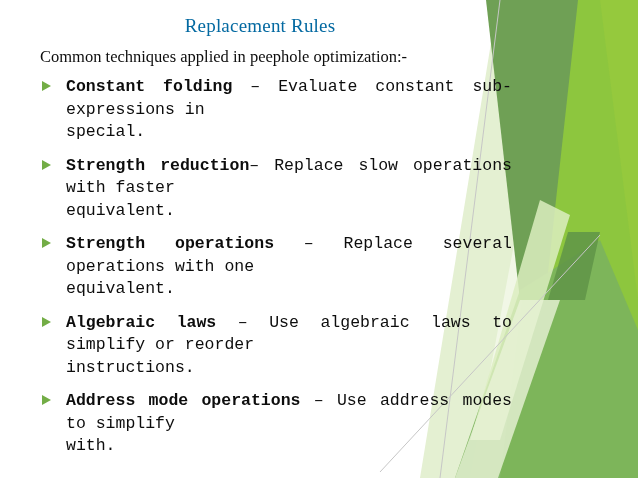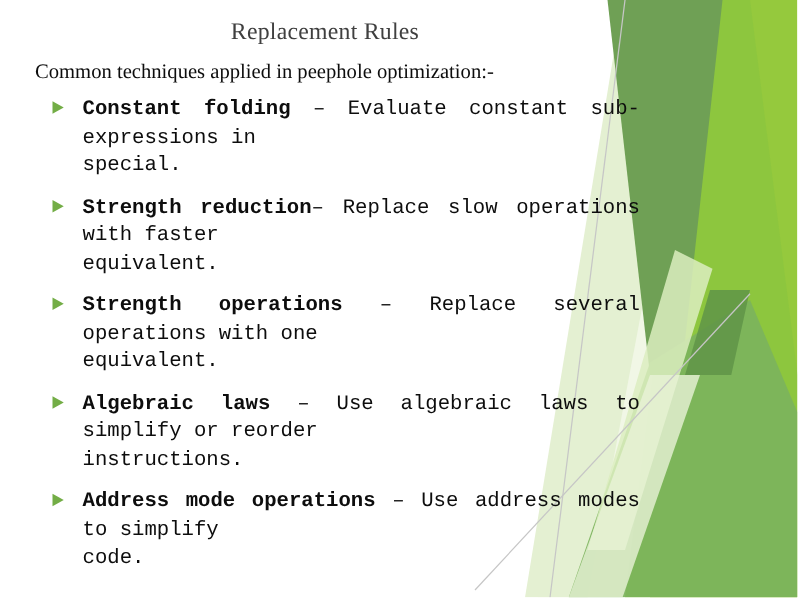--- a/index.html
+++ b/index.html
@@ -32,26 +32,26 @@
   }
   .slide-title {
     position: absolute;
     left: 0;
     top: 14px;
     width: 520px;
     text-align: center;
     font-family: "Liberation Serif", "DejaVu Serif", serif;
     font-size: 19px;
     line-height: 24px;
-    color: #404040;
+    color: #0369a1;
     letter-spacing: 0.2px;
   }
   .intro-line {
     position: absolute;
-    left: 28px;
+    left: 40px;
     top: 46px;
     width: 470px;
     font-size: 16.5px;
     line-height: 22px;
     color: #0d0d0d;
     font-family: "Liberation Serif", "DejaVu Serif", serif;
   }
   .bullets {
     position: absolute;
     left: 40px;
@@ -151,18 +151,18 @@
       <div class="bullet-row">
         <span class="bullet-marker"></span>
         <span class="b-just"><span class="bullet-term">Algebraic laws</span><span> – </span><span>Use algebraic laws to simplify or reorder</span></span>
         <span class="b-last">instructions.</span>
       </div>
 
 
       <div class="bullet-row">
         <span class="bullet-marker"></span>
         <span class="b-just"><span class="bullet-term">Address mode operations</span><span> – </span><span>Use address modes to simplify</span></span>
-        <span class="b-last">code.</span>
+        <span class="b-last">with.</span>
       </div>
 
     </div>
   </div>
 </div>
 
 </body></html>

